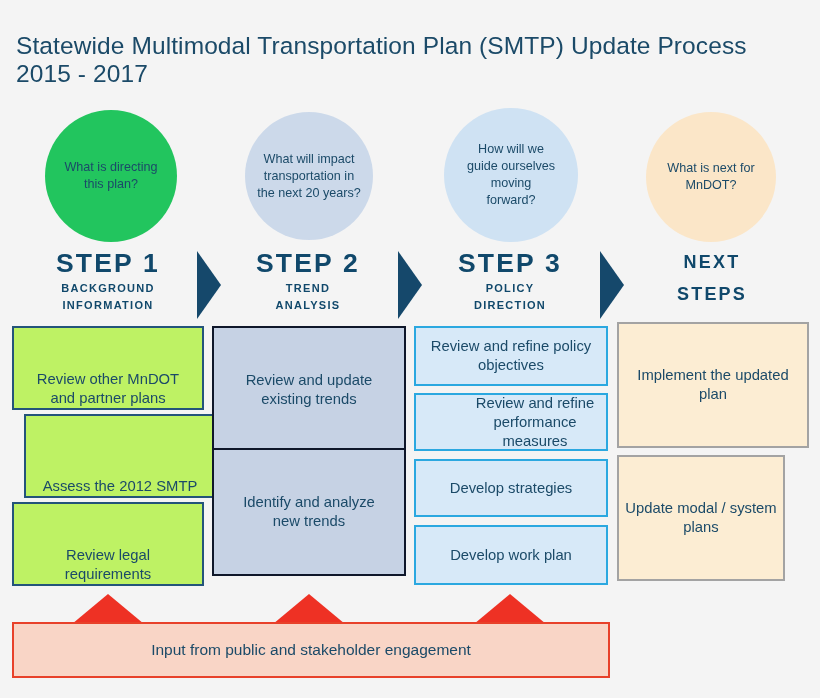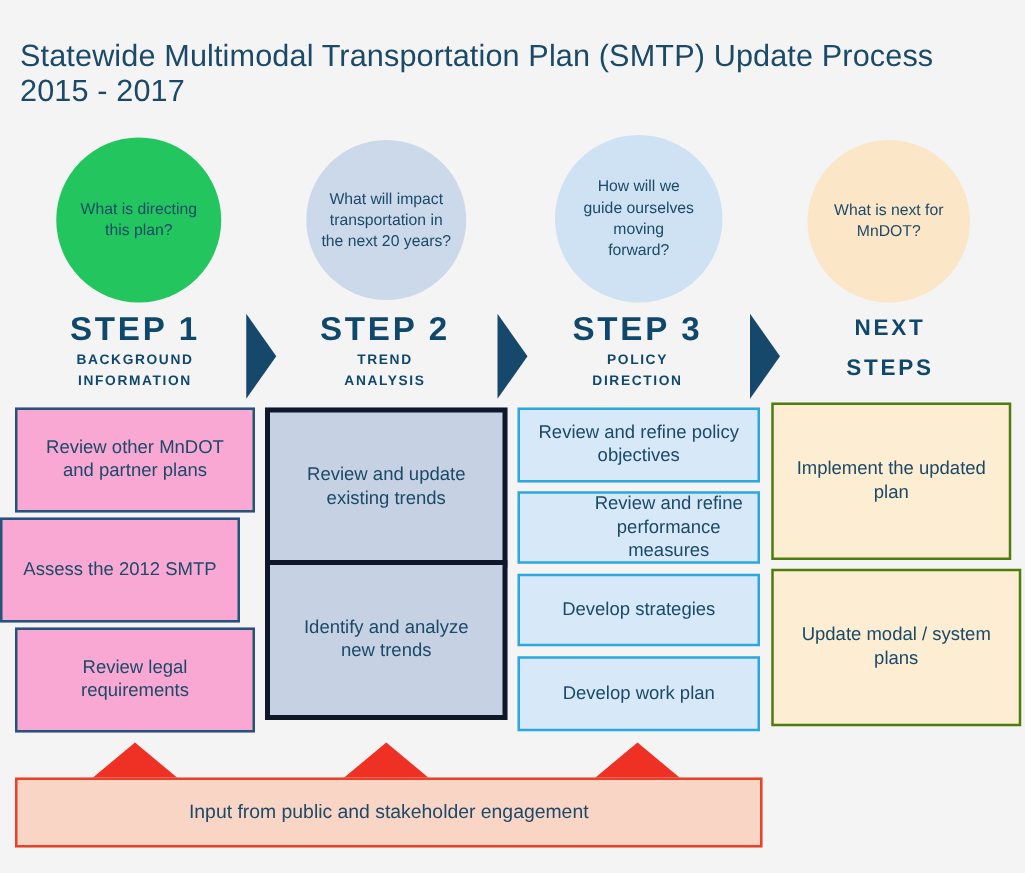--- a/index.html
+++ b/index.html
@@ -93,24 +93,24 @@
     display: flex;
     align-items: center;
     justify-content: center;
     text-align: center;
     color: #1b4a68;
     font-size: 14.8px;
     line-height: 19px;
   }
   .box span { display: block; white-space: pre-line; }
 
-  .box.c1 { background: #f9a8d4; border: 2px solid #23547a; }
-  .box.c2 { background: #c6d2e4; border: 4px solid #0f172a; }
+  .box.c1 { background: #bef264; border: 2px solid #23547a; align-items: flex-end; }
+  .box.c2 { background: #c6d2e4; border: 2px solid #0f172a; }
   .box.c3 { background: #d7e9f8; border: 2px solid #2ba8e0; }
-  .box.c4 { background: #fcedd3; border: 2px solid #4d7c0f; }
+  .box.c4 { background: #fcedd3; border: 2px solid #a3a3a3; }
 
   
   .banner {
     position: absolute;
     box-sizing: border-box;
     background: #f9d5c6;
     border: 2px solid #e8412a;
     display: flex;
     align-items: center;
     justify-content: center;
@@ -179,21 +179,21 @@
   </div>
 
   <div class="chevron" style="left:197px; top:251px; border-top:34px solid transparent; border-bottom:34px solid transparent; border-left:24px solid #15486b;"></div>
   <div class="chevron" style="left:398px; top:251px; border-top:34px solid transparent; border-bottom:34px solid transparent; border-left:24px solid #15486b;"></div>
   <div class="chevron" style="left:600px; top:251px; border-top:34px solid transparent; border-bottom:34px solid transparent; border-left:24px solid #15486b;"></div>
 
   <div class="box c1" style="left:12px; top:326px; width:192px; height:84px;">
     <span>Review other MnDOT
 and partner plans</span>
   </div>
-  <div class="box c1" style="left:0; top:414px; width:192px; height:84px;">
+  <div class="box c1" style="left:24px; top:414px; width:192px; height:84px;">
     <span>Assess the 2012 SMTP</span>
   </div>
   <div class="box c1" style="left:12px; top:502px; width:192px; height:84px;">
     <span>Review legal
 requirements</span>
   </div>
 
   <div class="box c2" style="left:212px; top:326px; width:194px; height:128px;">
     <span>Review and update
 existing trends</span>
@@ -215,21 +215,21 @@
     <span>Develop strategies</span>
   </div>
   <div class="box c3" style="left:414px; top:525px; width:194px; height:60px;">
     <span>Develop work plan</span>
   </div>
 
   <div class="box c4" style="left:617px; top:322px; width:192px; height:126px;">
     <span>Implement the updated
 plan</span>
   </div>
-  <div class="box c4" style="left:617px; top:455px; width:200px; height:126px;">
+  <div class="box c4" style="left:617px; top:455px; width:168px; height:126px;">
     <span>Update modal / system
 plans</span>
   </div>
 
   <div class="up-arrow" style="left:72px; top:594px; border-left:36px solid transparent; border-right:36px solid transparent; border-bottom:30px solid #ee3124;"></div>
   <div class="up-arrow" style="left:273px; top:594px; border-left:36px solid transparent; border-right:36px solid transparent; border-bottom:30px solid #ee3124;"></div>
   <div class="up-arrow" style="left:474px; top:594px; border-left:36px solid transparent; border-right:36px solid transparent; border-bottom:30px solid #ee3124;"></div>
 
   <div class="banner" style="left:12px; top:622px; width:598px; height:56px;">
     <span>Input from public and stakeholder engagement</span>

